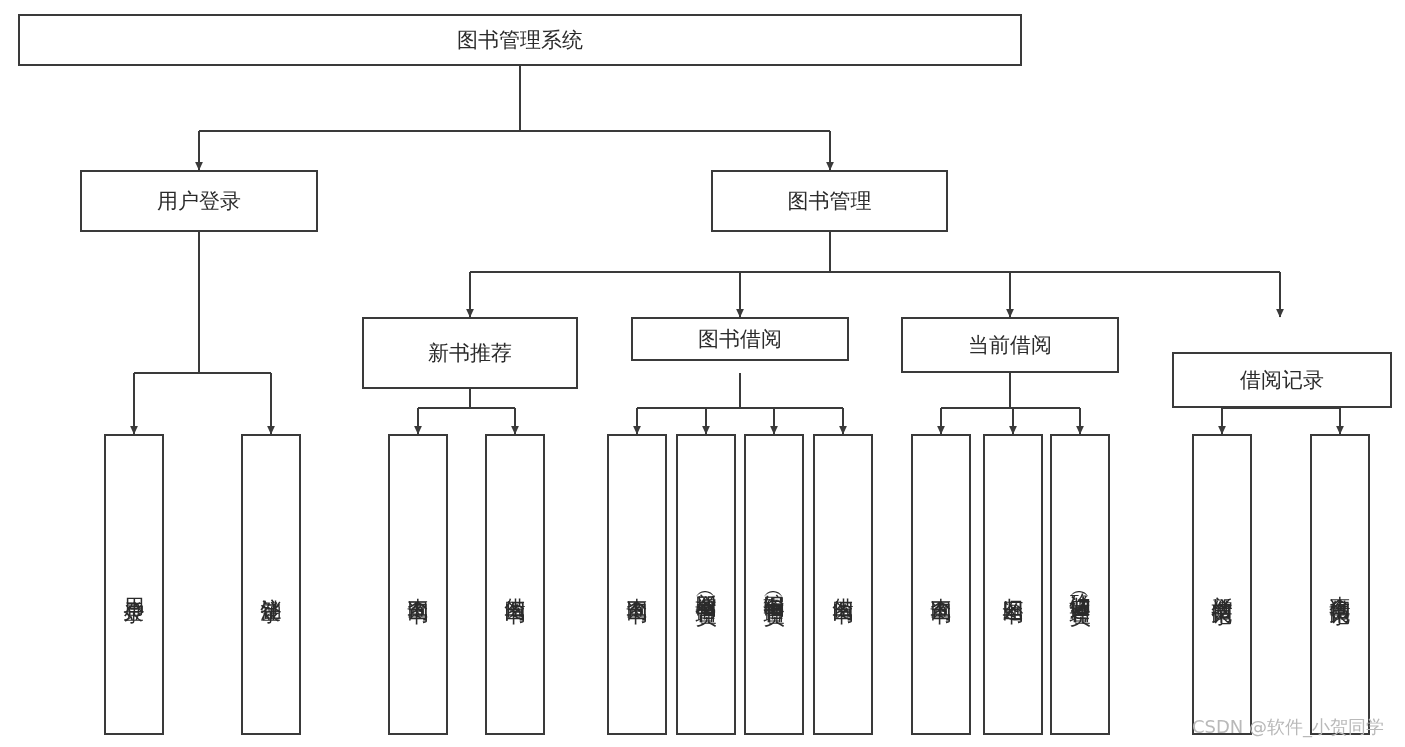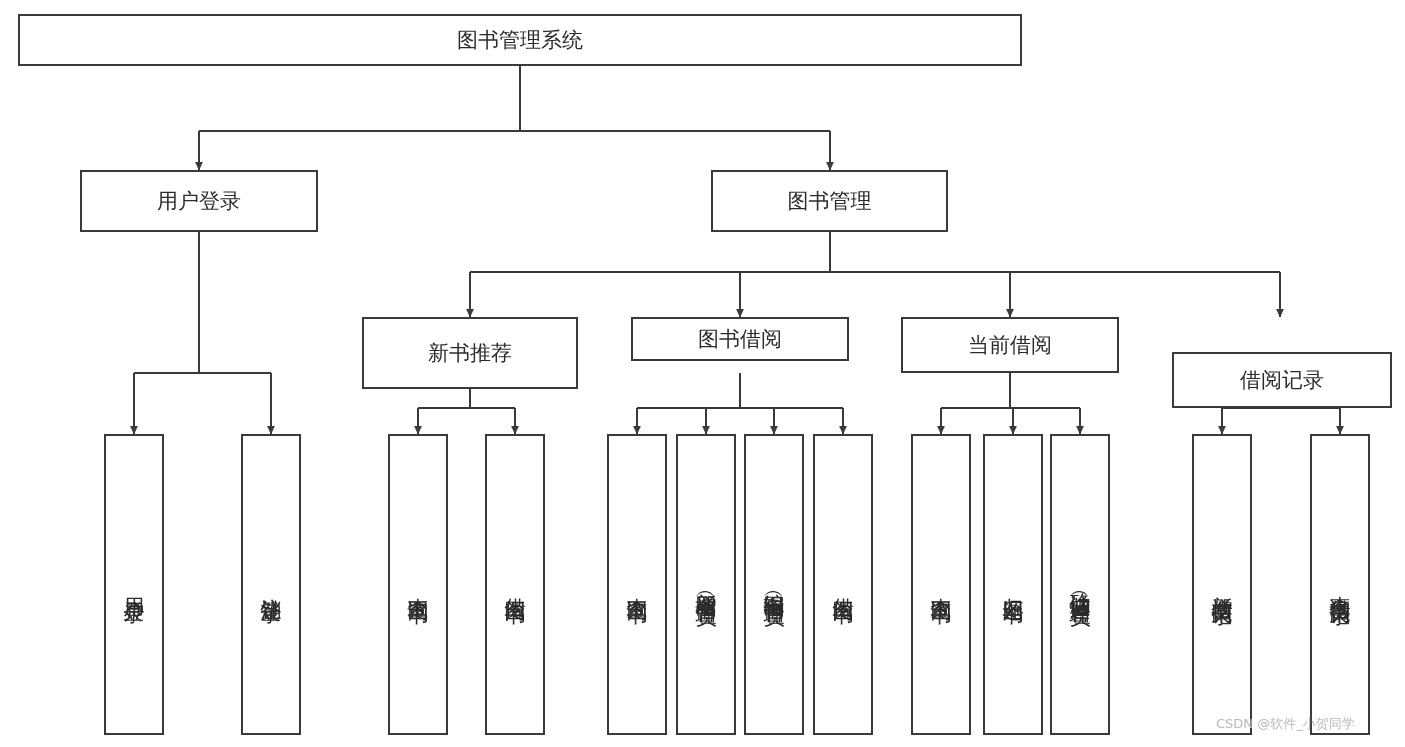--- a/index.html
+++ b/index.html
@@ -58,25 +58,24 @@
   .node.vert .label {
     writing-mode: vertical-rl;
     text-orientation: upright;
     font-size: 21px;
     letter-spacing: 2px;
     line-height: 1.05;
   }
   .watermark {
     position: absolute;
     color: #b9b9b9;
-    font-size: 13px;
+    font-size: 18px;
     font-family: "DejaVu Sans", "Liberation Sans", sans-serif;
     white-space: nowrap;
     user-select: none;
-    padding-left: 24px;
   }
 </style>
 </head>
 <body>
 
 <div id="diagram-root">
 
   <svg class="edges" viewBox="0 0 1405 747" preserveAspectRatio="none">
     <defs>
       <marker id="arrowhead" markerWidth="9" markerHeight="9" refX="8" refY="4.5" orient="auto" markerUnits="userSpaceOnUse">

